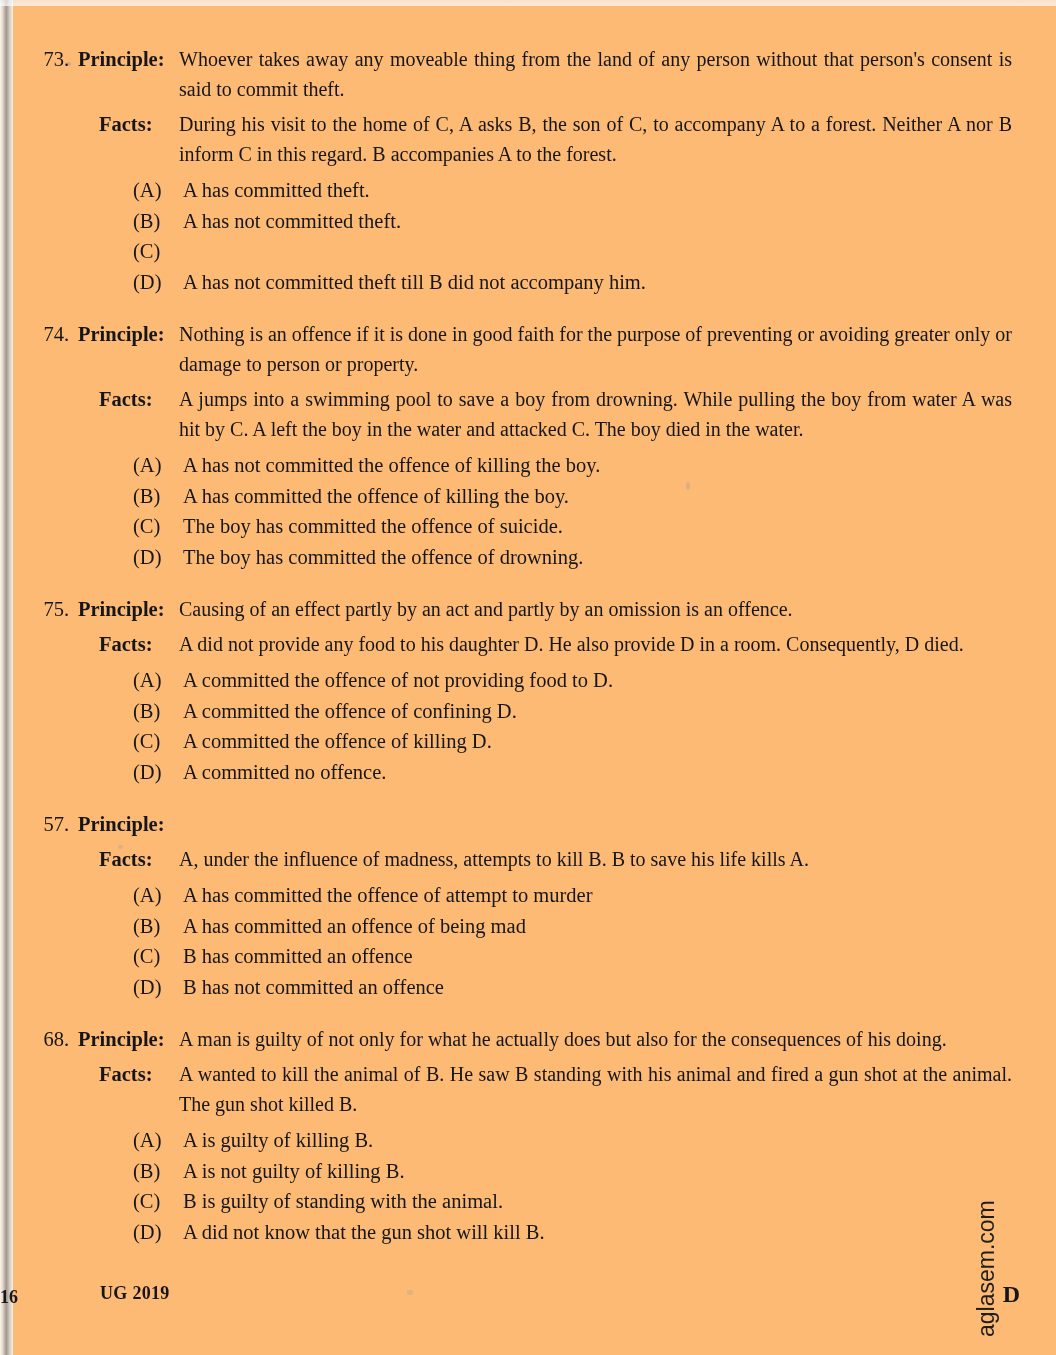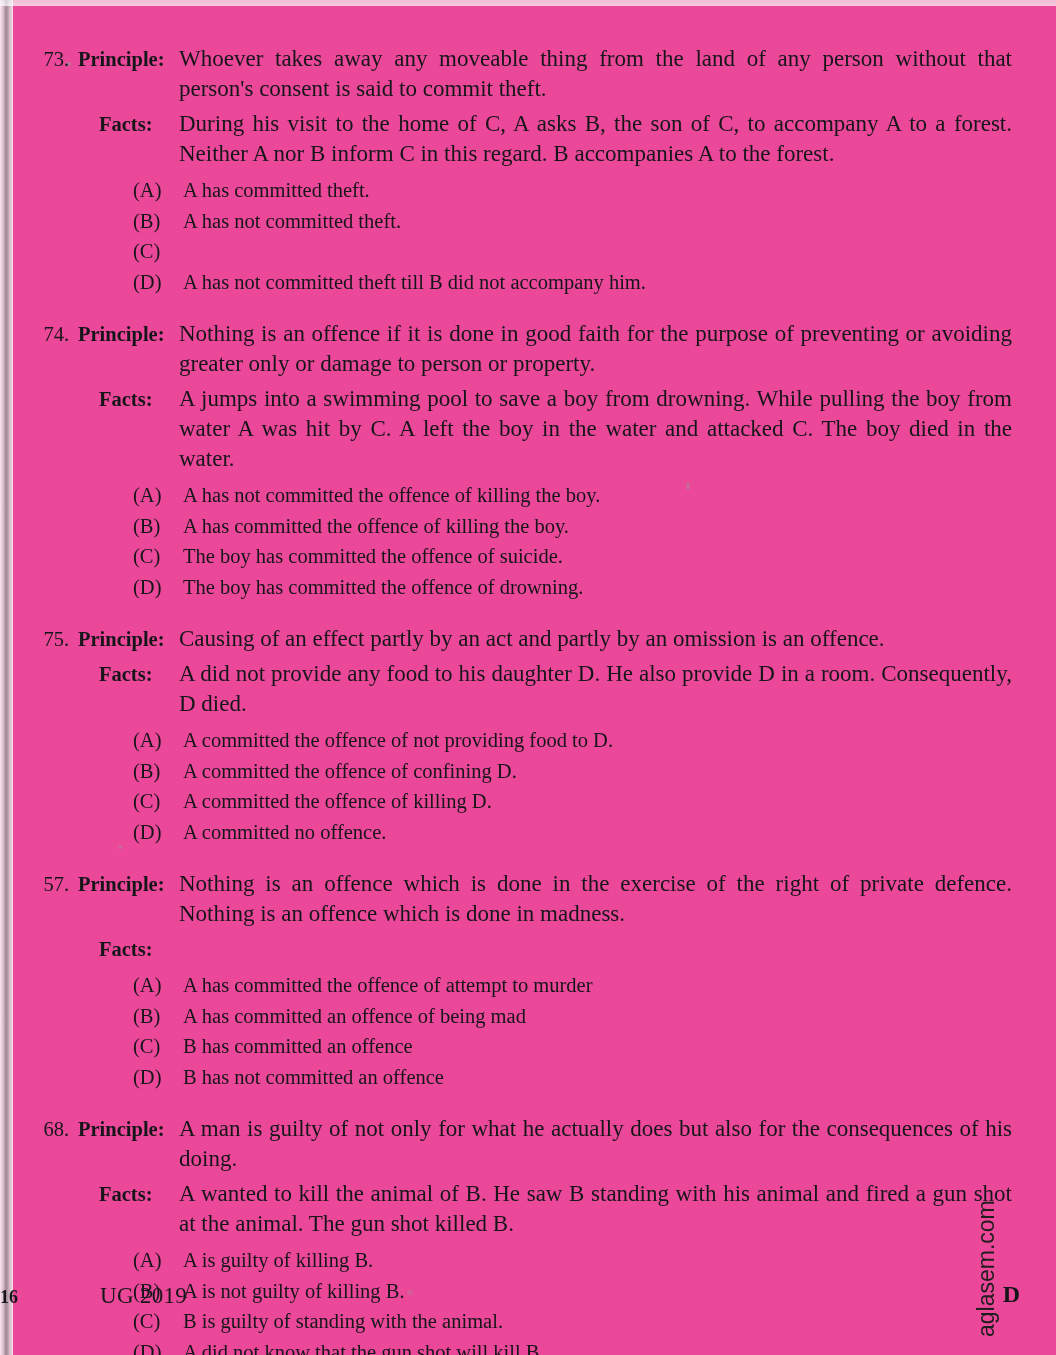--- a/index.html
+++ b/index.html
@@ -9,21 +9,21 @@
     background: #ffffff;
   }
   body {
     font-family: "Liberation Serif", "DejaVu Serif", serif;
     color: #16161a;
   }
   .page {
     position: relative;
     width: 1056px;
     height: 1355px;
-    background: #ec4899;
+    background: #fdba74;
     overflow: hidden;
     box-sizing: border-box;
   }
   
   .scan-edge-left {
     position: absolute;
     left: 0; top: 0;
     width: 13px; height: 100%;
     background: linear-gradient(to right,#ffffff 0%, #d9d9d9 22%, #8f8f8f 48%, #c9c9c9 72%, #fbfbfb 100%);
     opacity: .85;
@@ -70,21 +70,21 @@
     font-size: 20.5px;
     line-height: 30px;
     white-space: nowrap;
     font-family: Liberation Serif, serif;
   }
   .lbl-principle { width: 101px; }
   .lbl-facts { width: 101px; padding-left: 21px; box-sizing: border-box; }
 
   .q-body {
     flex: 1 1 auto;
-    font-size: 23px;
+    font-size: 20px;
     line-height: 30px;
     padding-right: 44px;
     text-align: justify;
     text-justify: inter-word;
     hyphens: none;
   }
 
   
   .principle-body { }
   .facts-body { }
@@ -109,22 +109,22 @@
   .footer {
     position: absolute;
     left: 0;
     bottom: 38px;
     width: 1056px;
     height: 34px;
   }
   .footer-left {
     position: absolute;
     left: 100px; top: 0;
-    font-weight: normal;
-    font-size: 23px;
+    font-weight: bold;
+    font-size: 18px;
     letter-spacing: .3px;
   }
   .footer-center {
     position: absolute;
     left: 0; top: 4px;
     width: 1056px;
     text-align: left;
     font-weight: bold;
     font-size: 18px;
   }
@@ -267,26 +267,26 @@
           <div class="opt-pad"></div>
           <div class="opt-key">(D)</div>
           <div class="opt-txt">A committed no offence.</div>
         </div>
       </div>
       <div class="block-space"></div>
       <div class="q-block">
         <div class="q-row">
           <div class="q-num">57.</div>
           <div class="lbl lbl-principle">Principle:</div>
-          <div class="q-body principle-body">Nothing is an offence which is done in the exercise of the right of private  defence. Nothing is an offence which is done in madness.</div>
-        </div>
-        <div class="row-gap-sm"></div>
-        <div class="q-row">
-          <div class="q-num"></div>
-          <div class="lbl lbl-facts">Facts:</div>
+        </div>
+        <div class="row-gap-sm"></div>
+        <div class="q-row">
+          <div class="q-num"></div>
+          <div class="lbl lbl-facts">Facts:</div>
+          <div class="q-body facts-body">A, under the influence of madness, attempts to kill B. B to save his life kills A.</div>
         </div>
         <div class="after-facts"></div>
         <div class="opt-row">
           <div class="opt-pad"></div>
           <div class="opt-key">(A)</div>
           <div class="opt-txt">A has committed the offence of attempt to murder</div>
         </div>
         <div class="opt-row">
           <div class="opt-pad"></div>
           <div class="opt-key">(B)</div>

